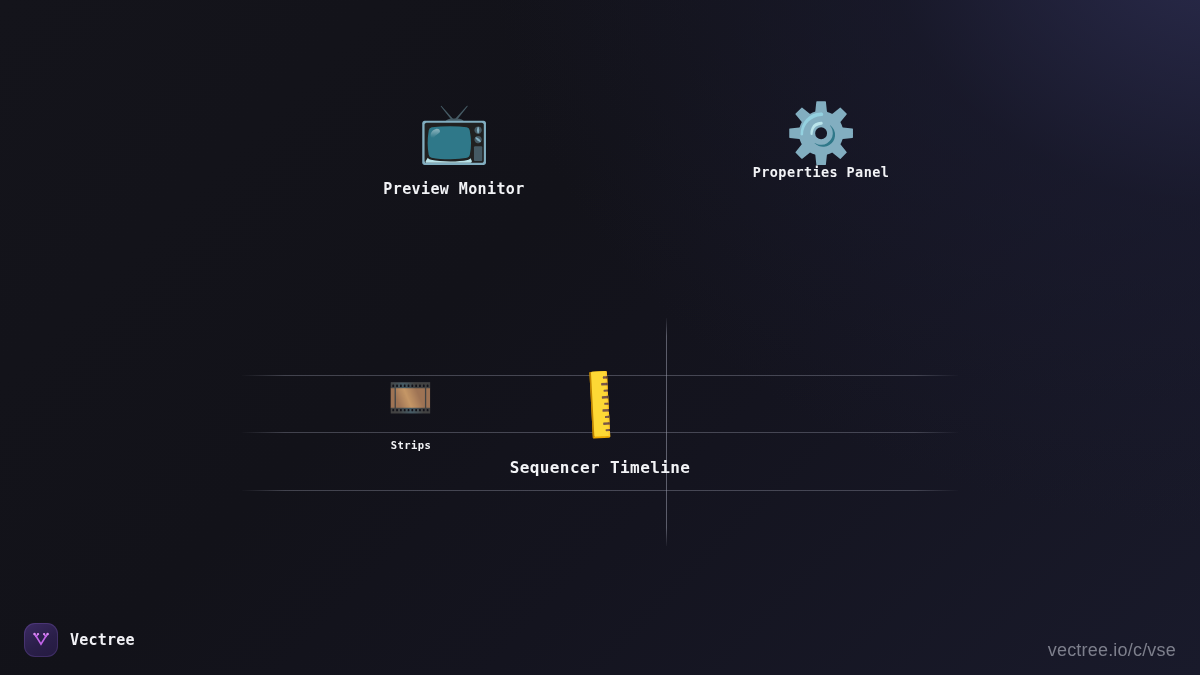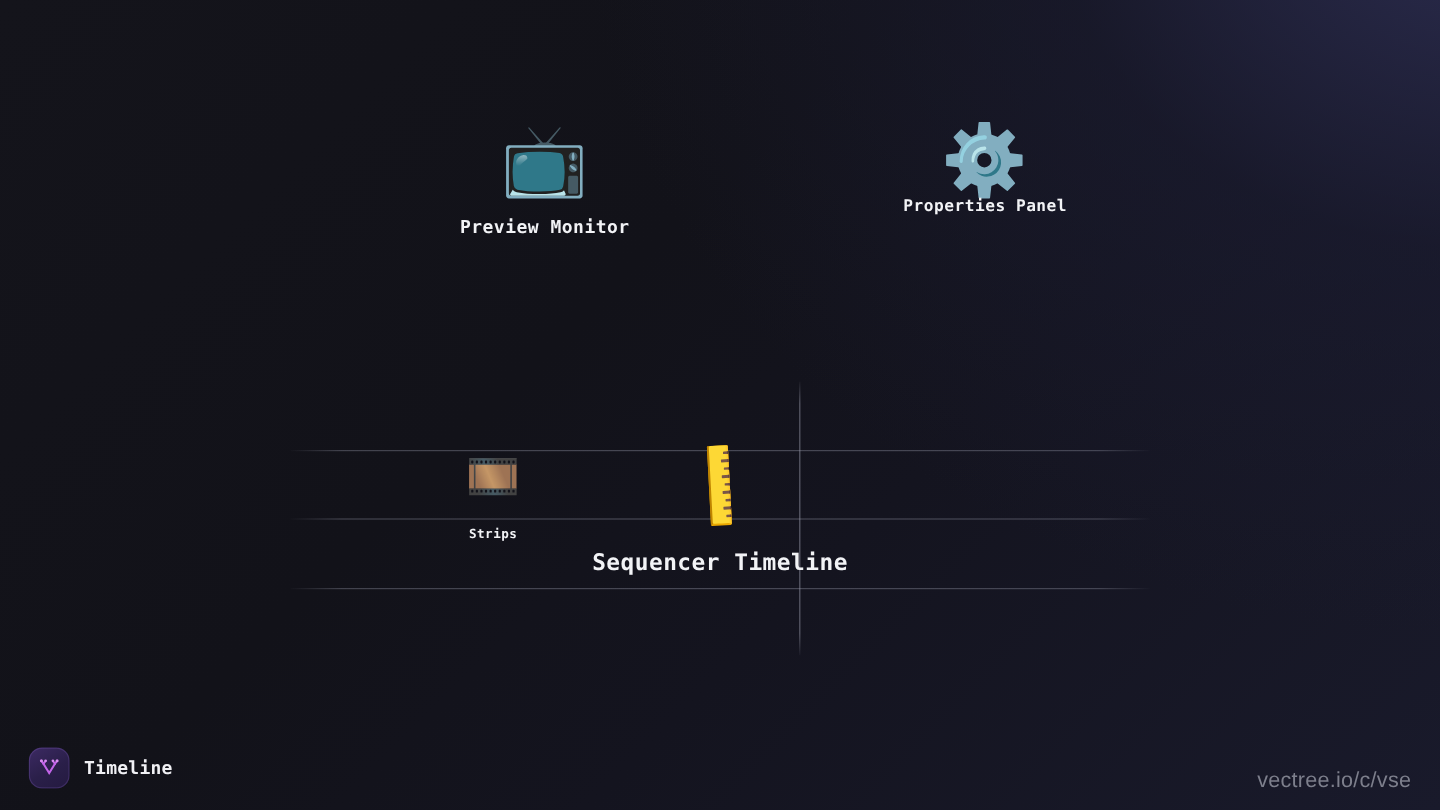--- a/index.html
+++ b/index.html
@@ -89,21 +89,21 @@
   }
   #grid-vline-1 { top:318px; height:228px; }
 
   
   #timeline-label {
     position:absolute;
     left:600px; top:458px;
     transform:translate(-50%,0);
     font-family:"DejaVu Sans Mono","Liberation Mono",monospace;
     font-weight:700;
-    font-size:19px;
+    font-size:16px;
     letter-spacing:0.4px;
     color:#f2f3f6;
     white-space:nowrap;
   }
 
   
   #brand { position:absolute; left:24px; bottom:18px; }
 
   #brand-row { display:flex; align-items:center; gap:12px; }
 
@@ -190,19 +190,19 @@
             <path d="M14.8 6.4 L16.5 4.3"></path>
           </g>
           <g fill="#d98bf2">
             <circle cx="3.5" cy="4.0" r="1.25"></circle>
             <circle cx="7.0" cy="4.0" r="1.1"></circle>
             <circle cx="13.1" cy="4.0" r="1.1"></circle>
             <circle cx="16.6" cy="4.0" r="1.25"></circle>
           </g>
         </svg>
       </div>
-      <span id="brand-name">Timeline</span>
+      <span id="brand-name">Vectree</span>
     </div>
   </div>
 
   <div id="footer-url">vectree.io/c/vse</div>
 
 </div>
 
 </body></html>

